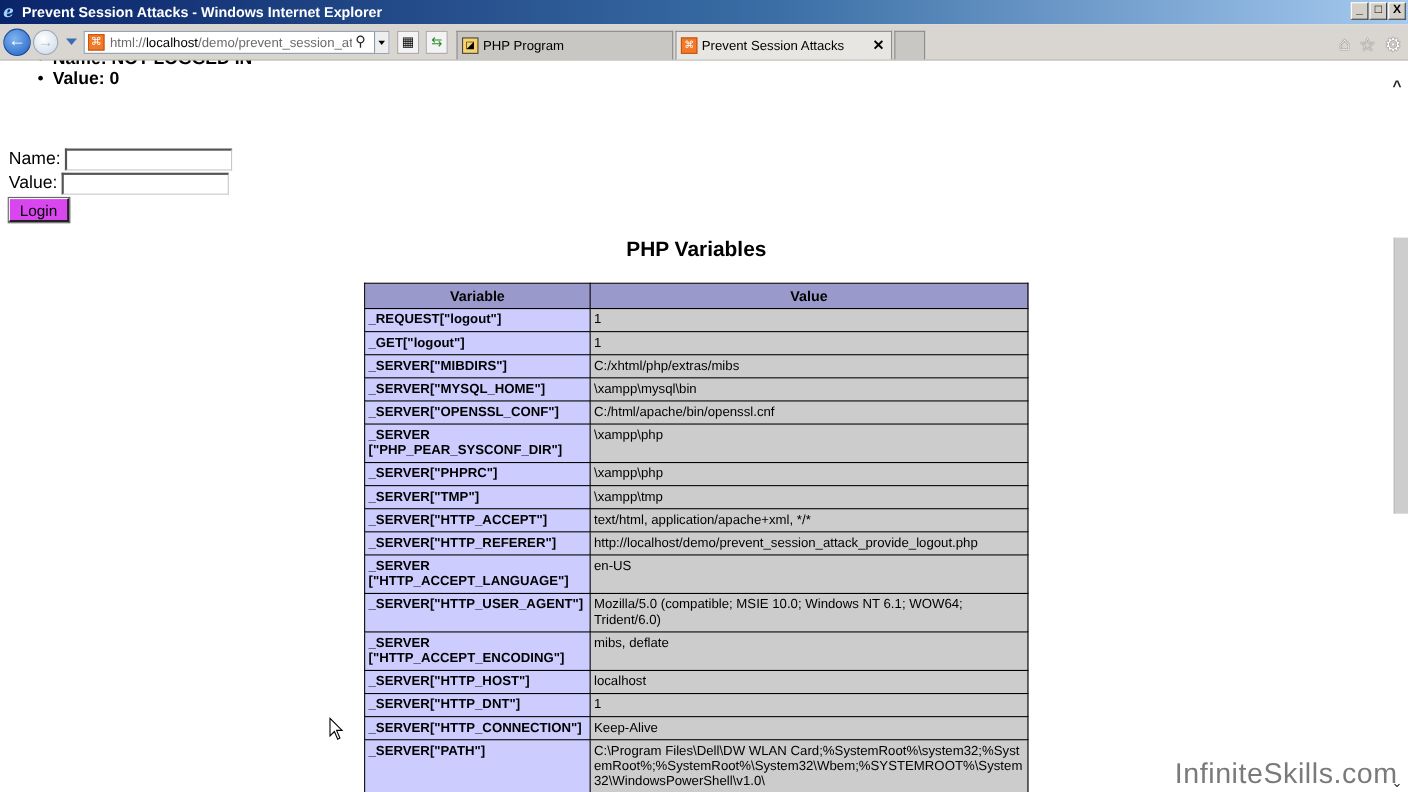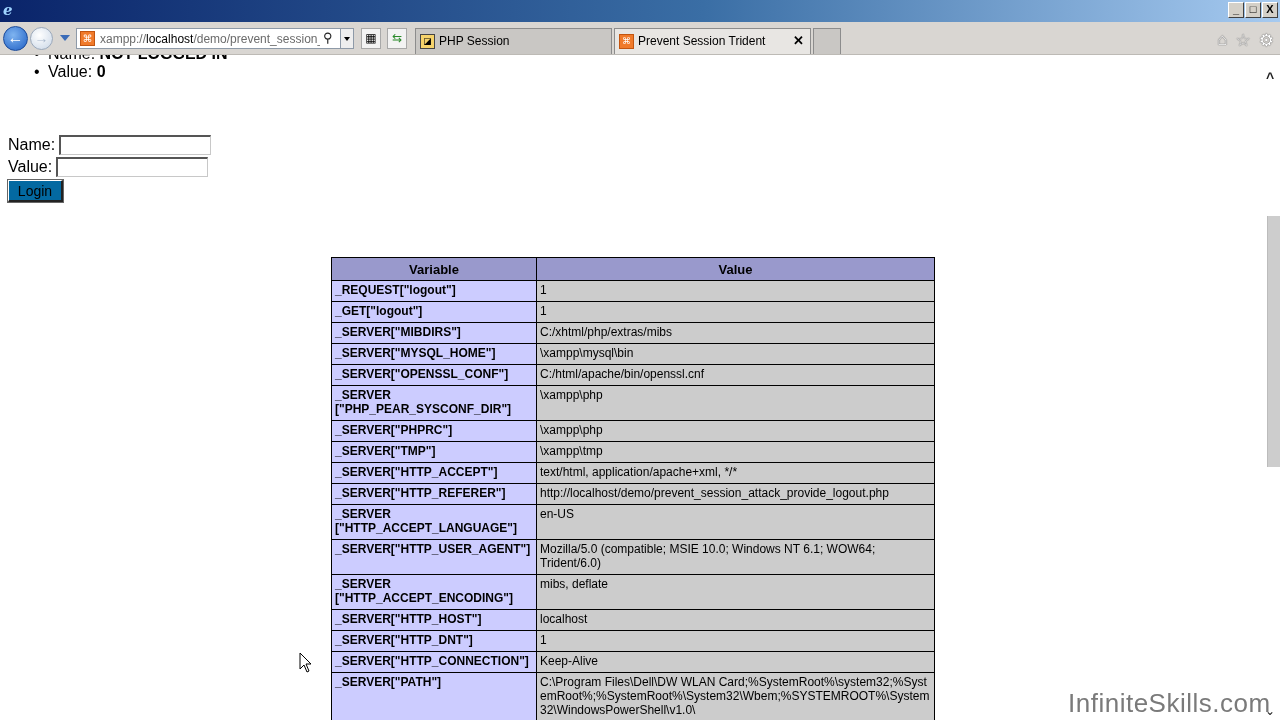--- a/index.html
+++ b/index.html
@@ -34,26 +34,26 @@
   .tab .tab-fav { position: absolute; left: 4px; top: 5px; width: 15px; height: 15px; font-size: 9px; line-height: 13px; text-align: center; }
   .tab .tab-label { position: absolute; left: 23px; top: 0; }
   .tab .close { position: absolute; right: 6px; top: 0; font-weight: bold; font-size: 13px; }
   .nav-right { position: absolute; right: 6px; top: 8px; display: flex; gap: 8px; font-size: 17px; color: #fff; text-shadow: 0 0 1px #555, 0 0 1px #555; }
 
   
   .content { position: absolute; left: 0; top: 55px; width: 1280px; height: 665px; overflow: hidden; font-size: 16px; color: #000; }
   .session-list { position: absolute; left: 34px; top: -10px; list-style: none; }
   .session-list li { height: 18px; line-height: 18px; }
   .session-list li::before { content: "•"; position: absolute; left: 0; margin-left: 0; }
-  .session-list li span.txt { padding-left: 14px; }
+  .session-list li span.txt { padding-left: 14px; font-weight: bold; }
   .login-form { position: absolute; left: 8px; top: 79px; }
   .login-form .row { display: flex; align-items: center; height: 22px; }
   .login-form label { font-size: 16px; margin-right: 4px; }
   .login-form input { width: 152px; height: 20px; border: 1px solid #c8c8c8; border-top: 2px solid #555; border-left: 2px solid #555; background: #fff; font-size: 13px; }
-  .login-btn { margin-top: 2px; width: 55px; height: 22px; background: #0369a1; border: 1px solid #fff; border-right: 2px solid #222; border-bottom: 2px solid #222; font-size: 14px; font-family: "Liberation Sans", sans-serif; }
+  .login-btn { margin-top: 2px; width: 55px; height: 22px; background: #d946ef; border: 1px solid #fff; border-right: 2px solid #222; border-bottom: 2px solid #222; font-size: 14px; font-family: "Liberation Sans", sans-serif; }
   .login-btn { outline: 1px solid #666; }
 
   .php-title { position: absolute; left: 0; width: 1266px; top: 162px; text-align: center; font-weight: bold; font-size: 19px; }
   table.vars { position: absolute; left: 331px; top: 202px; width: 604px; border-collapse: collapse; font-size: 12px; }
   table.vars th { background: #9999cc; border: 1px solid #000; height: 23px; font-size: 13px; font-weight: bold; }
   table.vars td { border: 1px solid #000; padding: 2px 3px 3px 3px; vertical-align: top; line-height: 14px; }
   table.vars td.var { background: #ccccff; font-weight: bold; width: 205px; }
   table.vars td.val { background: #cccccc; }
   table.vars tr.r td { height: 21px; }
 
@@ -63,47 +63,48 @@
 
   .watermark { position: absolute; left: 1068px; top: 688px; font-size: 26px; color: #7a7a7a; letter-spacing: 0.5px; }
   .watermark b { font-weight: normal; }
   .cursor { position: absolute; left: 299px; top: 652px; width: 0; height: 0; }
 </style>
 </head>
 <body>
 
 <div class="titlebar">
   <span class="ie-logo">e</span>
+  <span>Prevent Session Attacks - Windows Internet Explorer</span>
   <div class="win-btns">
     <div class="win-btn">_</div>
     <div class="win-btn">□</div>
     <div class="win-btn">X</div>
   </div>
 </div>
 
 <div class="navbar">
   <div class="nav-back"><span>←</span></div>
   <div class="nav-fwd"><span>→</span></div>
   <div class="nav-dd"></div>
   <div class="addr">
     <span class="fav">⌘</span>
-    <span class="url"><span>xampp://</span><b>localhost</b><span>/demo/prevent_session_attac</span></span>
+    <span class="url"><span>html://</span><b>localhost</b><span>/demo/prevent_session_attac</span></span>
     <span class="search">⚲</span>
     <span class="dd"></span>
   </div>
   <div class="tool-btn" style="left:361px;"><span>▦</span></div>
   <div class="tool-btn" style="left:387px; color:#2a8a2a;"><span>⇆</span></div>
 
   <div class="tab inactive" style="left:415px; width:197px;">
     <span class="tab-fav" style="background:#f6d36b;border:1px solid #444;">◪</span>
-    <span class="tab-label">PHP Session</span>
+    <span class="tab-label">PHP Program</span>
   </div>
   <div class="tab active" style="left:614px; width:197px;">
     <span class="tab-fav" style="background:#f07a2a;border:1px solid #c35510;color:#fff;">⌘</span>
-    <span class="tab-label">Prevent Session Trident</span>
+    <span class="tab-label">Prevent Session Attacks</span>
     <span class="close">✕</span>
   </div>
   <div class="tab inactive" style="left:813px; width:28px;"></div>
 
   <div class="nav-right">
     <span>⌂</span>
     <span>☆</span>
     <span>⚙</span>
   </div>
 </div>
@@ -119,20 +120,21 @@
       <label>Name:</label>
       <input type="text" value="" style="">
     </div>
     <div class="row">
       <label>Value:</label>
       <input type="text" value="" style="">
     </div>
     <button class="login-btn">Login</button>
   </form>
 
+  <div class="php-title">PHP Variables</div>
 
   <table class="vars">
     <thead>
       <tr>
         <th>Variable</th>
         <th>Value</th>
       </tr>
     </thead>
     <tbody>
       <tr class="r">

